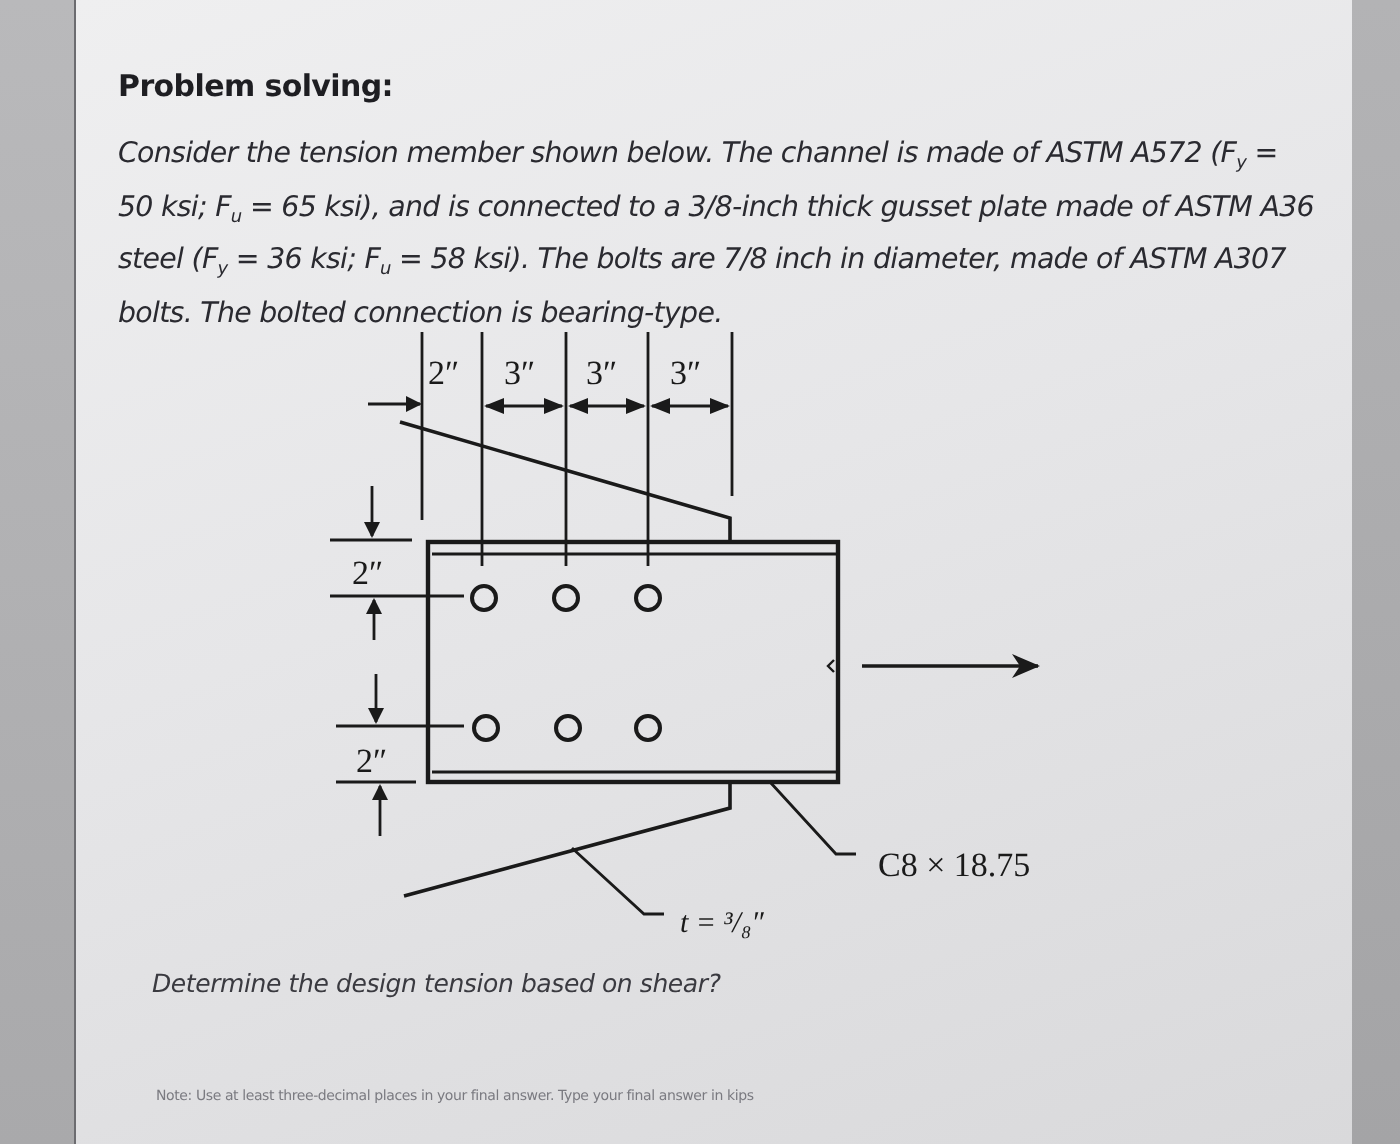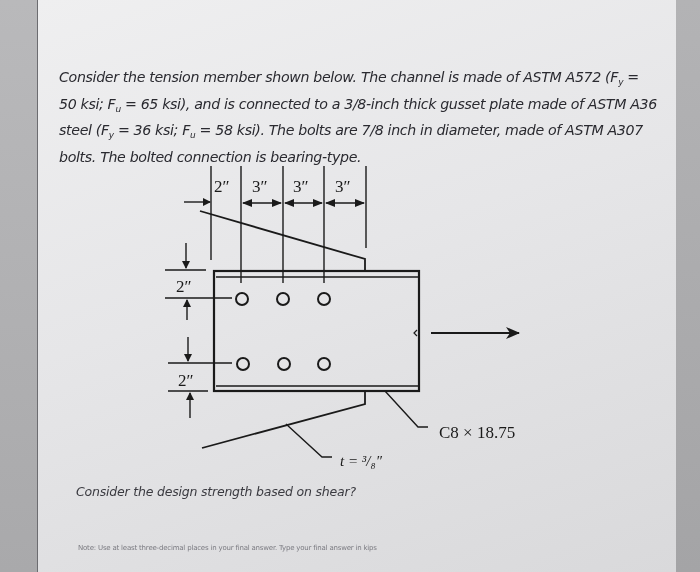--- a/index.html
+++ b/index.html
@@ -38,22 +38,23 @@
       position:absolute; left:40px; top:544px;
       font-size:7px; color:#7a7a80; letter-spacing:-0.2px;
     }
     svg.diagram { position:absolute; left:0; top:0; }
     .dlabel { font-family:"Liberation Serif", serif; fill:#1a1a1a; }
   </style>
 </head>
 <body>
 
 <div class="screen">
+  <div class="title">Problem solving:</div>
   <div class="para"><span>Consider the tension member shown below. The channel is made of ASTM A572 (F</span><span class="sub">y</span><span> = 50 ksi; F</span><span class="sub">u</span><span> = 65 ksi), and is connected to a 3/8-inch thick gusset plate made of ASTM A36 steel (F</span><span class="sub">y</span><span> = 36 ksi; F</span><span class="sub">u</span><span> = 58 ksi). The bolts are 7/8 inch in diameter, made of ASTM A307 bolts. The bolted connection is bearing-type.</span></div>
-  <div class="question">Consider the design strength based on shear?</div>
+  <div class="question">Determine the design tension based on shear?</div>
   <div class="note">Note: Use at least three-decimal places in your final answer. Type your final answer in kips</div>
 </div>
 <div class="right-edge"></div>
 
 <svg class="diagram" width="700" height="572" viewBox="0 0 700 572">
   <defs>
     <marker id="ah" markerWidth="8" markerHeight="8" refX="7" refY="4" orient="auto" markerUnits="userSpaceOnUse">
       <path d="M0,0 L8,4 L0,8 Z" fill="#1a1a1a"></path>
     </marker>
     <marker id="ahs" markerWidth="10" markerHeight="10" refX="9" refY="5" orient="auto-start-reverse" markerUnits="userSpaceOnUse">

